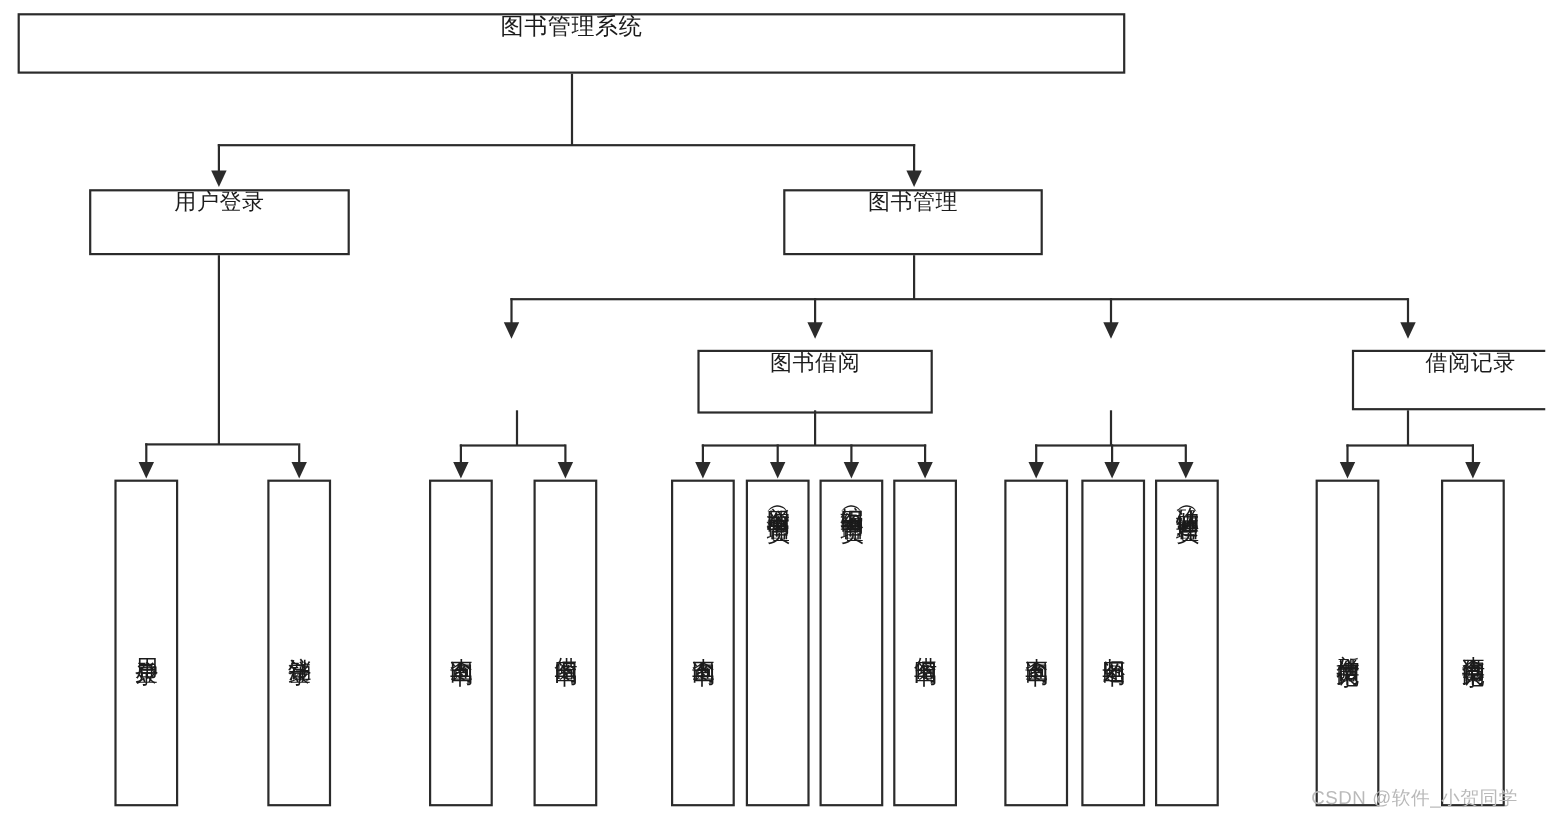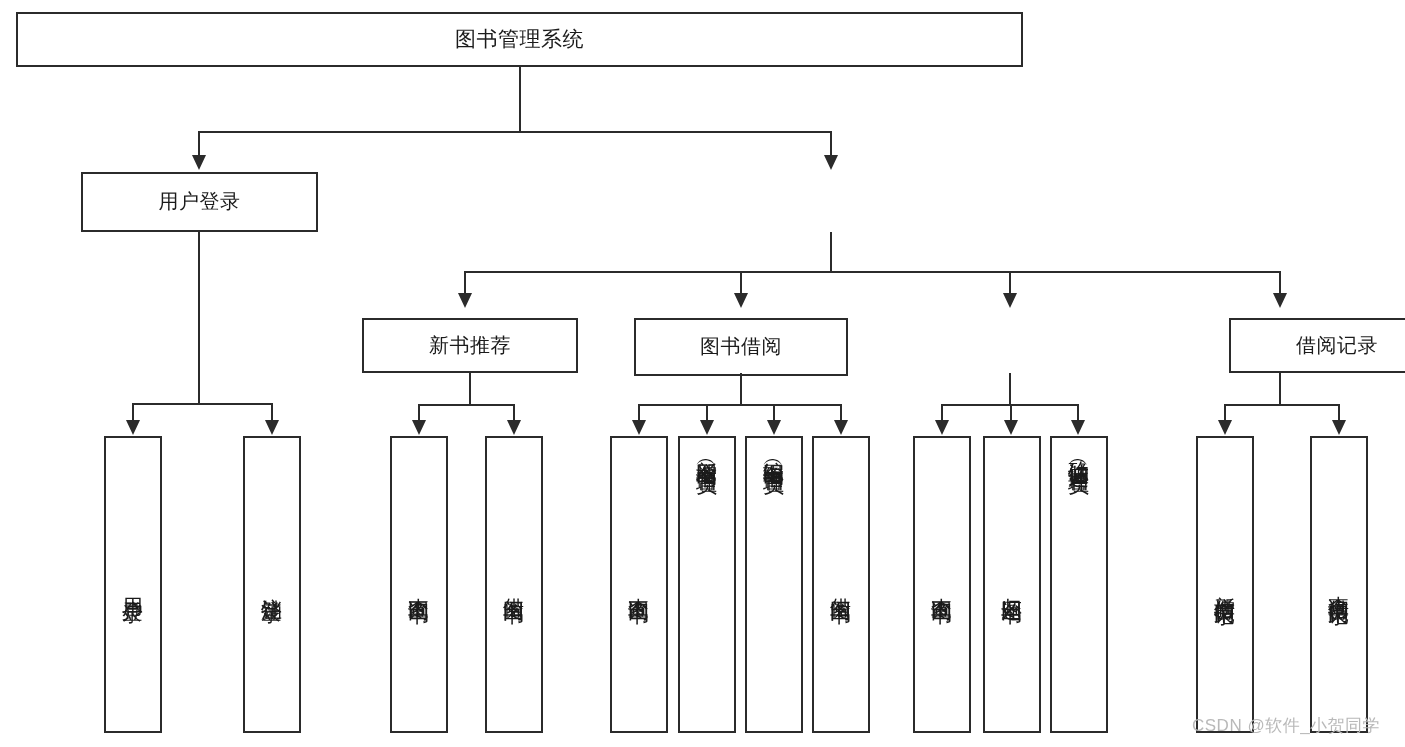--- a/index.html
+++ b/index.html
@@ -18,21 +18,20 @@
     background: #ffffff;
     overflow: hidden;
   }
   
   .node {
     position: absolute;
     box-sizing: border-box;
     border: 2px solid #2b2b2b;
     background: #ffffff;
     display: flex;
-    align-items: center;
     justify-content: center;
     color: #1b1b1b;
   }
   .node-label {
     display: block;
     text-align: center;
     line-height: 1.08;
     letter-spacing: 0.5px;
   }
   
@@ -100,42 +99,42 @@
   <div class="hline" style="left:198px; top:131px; width:634px; height:2px;"></div>
   <div class="vline" style="left:198px; top:131px; width:2px; height:26px;"></div>
   <div class="arrow" style="left:192px; top:155px;"></div>
   <div class="vline" style="left:830px; top:131px; width:2px; height:26px;"></div>
   <div class="arrow" style="left:824px; top:155px;"></div>
 
   <div class="node l2" style="left:81px; top:172px; width:237px; height:60px;">
     <span class="node-label">用户登录</span>
   </div>
 
+  <div class="node l2" style="left:712px; top:172px; width:236px; height:60px;">
+    <span class="node-label">图书管理</span>
+  </div>
 
   <div class="vline" style="left:198px; top:232px; width:2px; height:172px;"></div>
   <div class="hline" style="left:132px; top:403px; width:139px; height:2px;"></div>
   <div class="vline" style="left:132px; top:403px; width:2px; height:19px;"></div>
   <div class="arrow" style="left:126px; top:420px;"></div>
   <div class="vline" style="left:271px; top:403px; width:2px; height:19px;"></div>
   <div class="arrow" style="left:265px; top:420px;"></div>
 
   <div class="vline" style="left:830px; top:232px; width:2px; height:40px;"></div>
   <div class="hline" style="left:464px; top:271px; width:816px; height:2px;"></div>
   <div class="vline" style="left:464px; top:271px; width:2px; height:24px;"></div>
   <div class="arrow" style="left:458px; top:293px;"></div>
   <div class="vline" style="left:740px; top:271px; width:2px; height:24px;"></div>
   <div class="arrow" style="left:734px; top:293px;"></div>
   <div class="vline" style="left:1009px; top:271px; width:2px; height:24px;"></div>
   <div class="arrow" style="left:1003px; top:293px;"></div>
   <div class="vline" style="left:1279px; top:271px; width:2px; height:24px;"></div>
   <div class="arrow" style="left:1273px; top:293px;"></div>
 
-  <div class="node l3" style="left:362px; top:318px; width:216px; height:55px;">
-    <span class="node-label">新书推荐</span>
-  </div>
   <div class="node l3" style="left:634px; top:318px; width:214px; height:58px;">
     <span class="node-label">图书借阅</span>
   </div>
   <div class="node l3" style="left:1229px; top:318px; width:216px; height:55px;">
     <span class="node-label">借阅记录</span>
   </div>
 
   <div class="vline" style="left:469px; top:373px; width:2px; height:32px;"></div>
   <div class="hline" style="left:418px; top:404px; width:96px; height:2px;"></div>
   <div class="vline" style="left:418px; top:404px; width:2px; height:18px;"></div>

